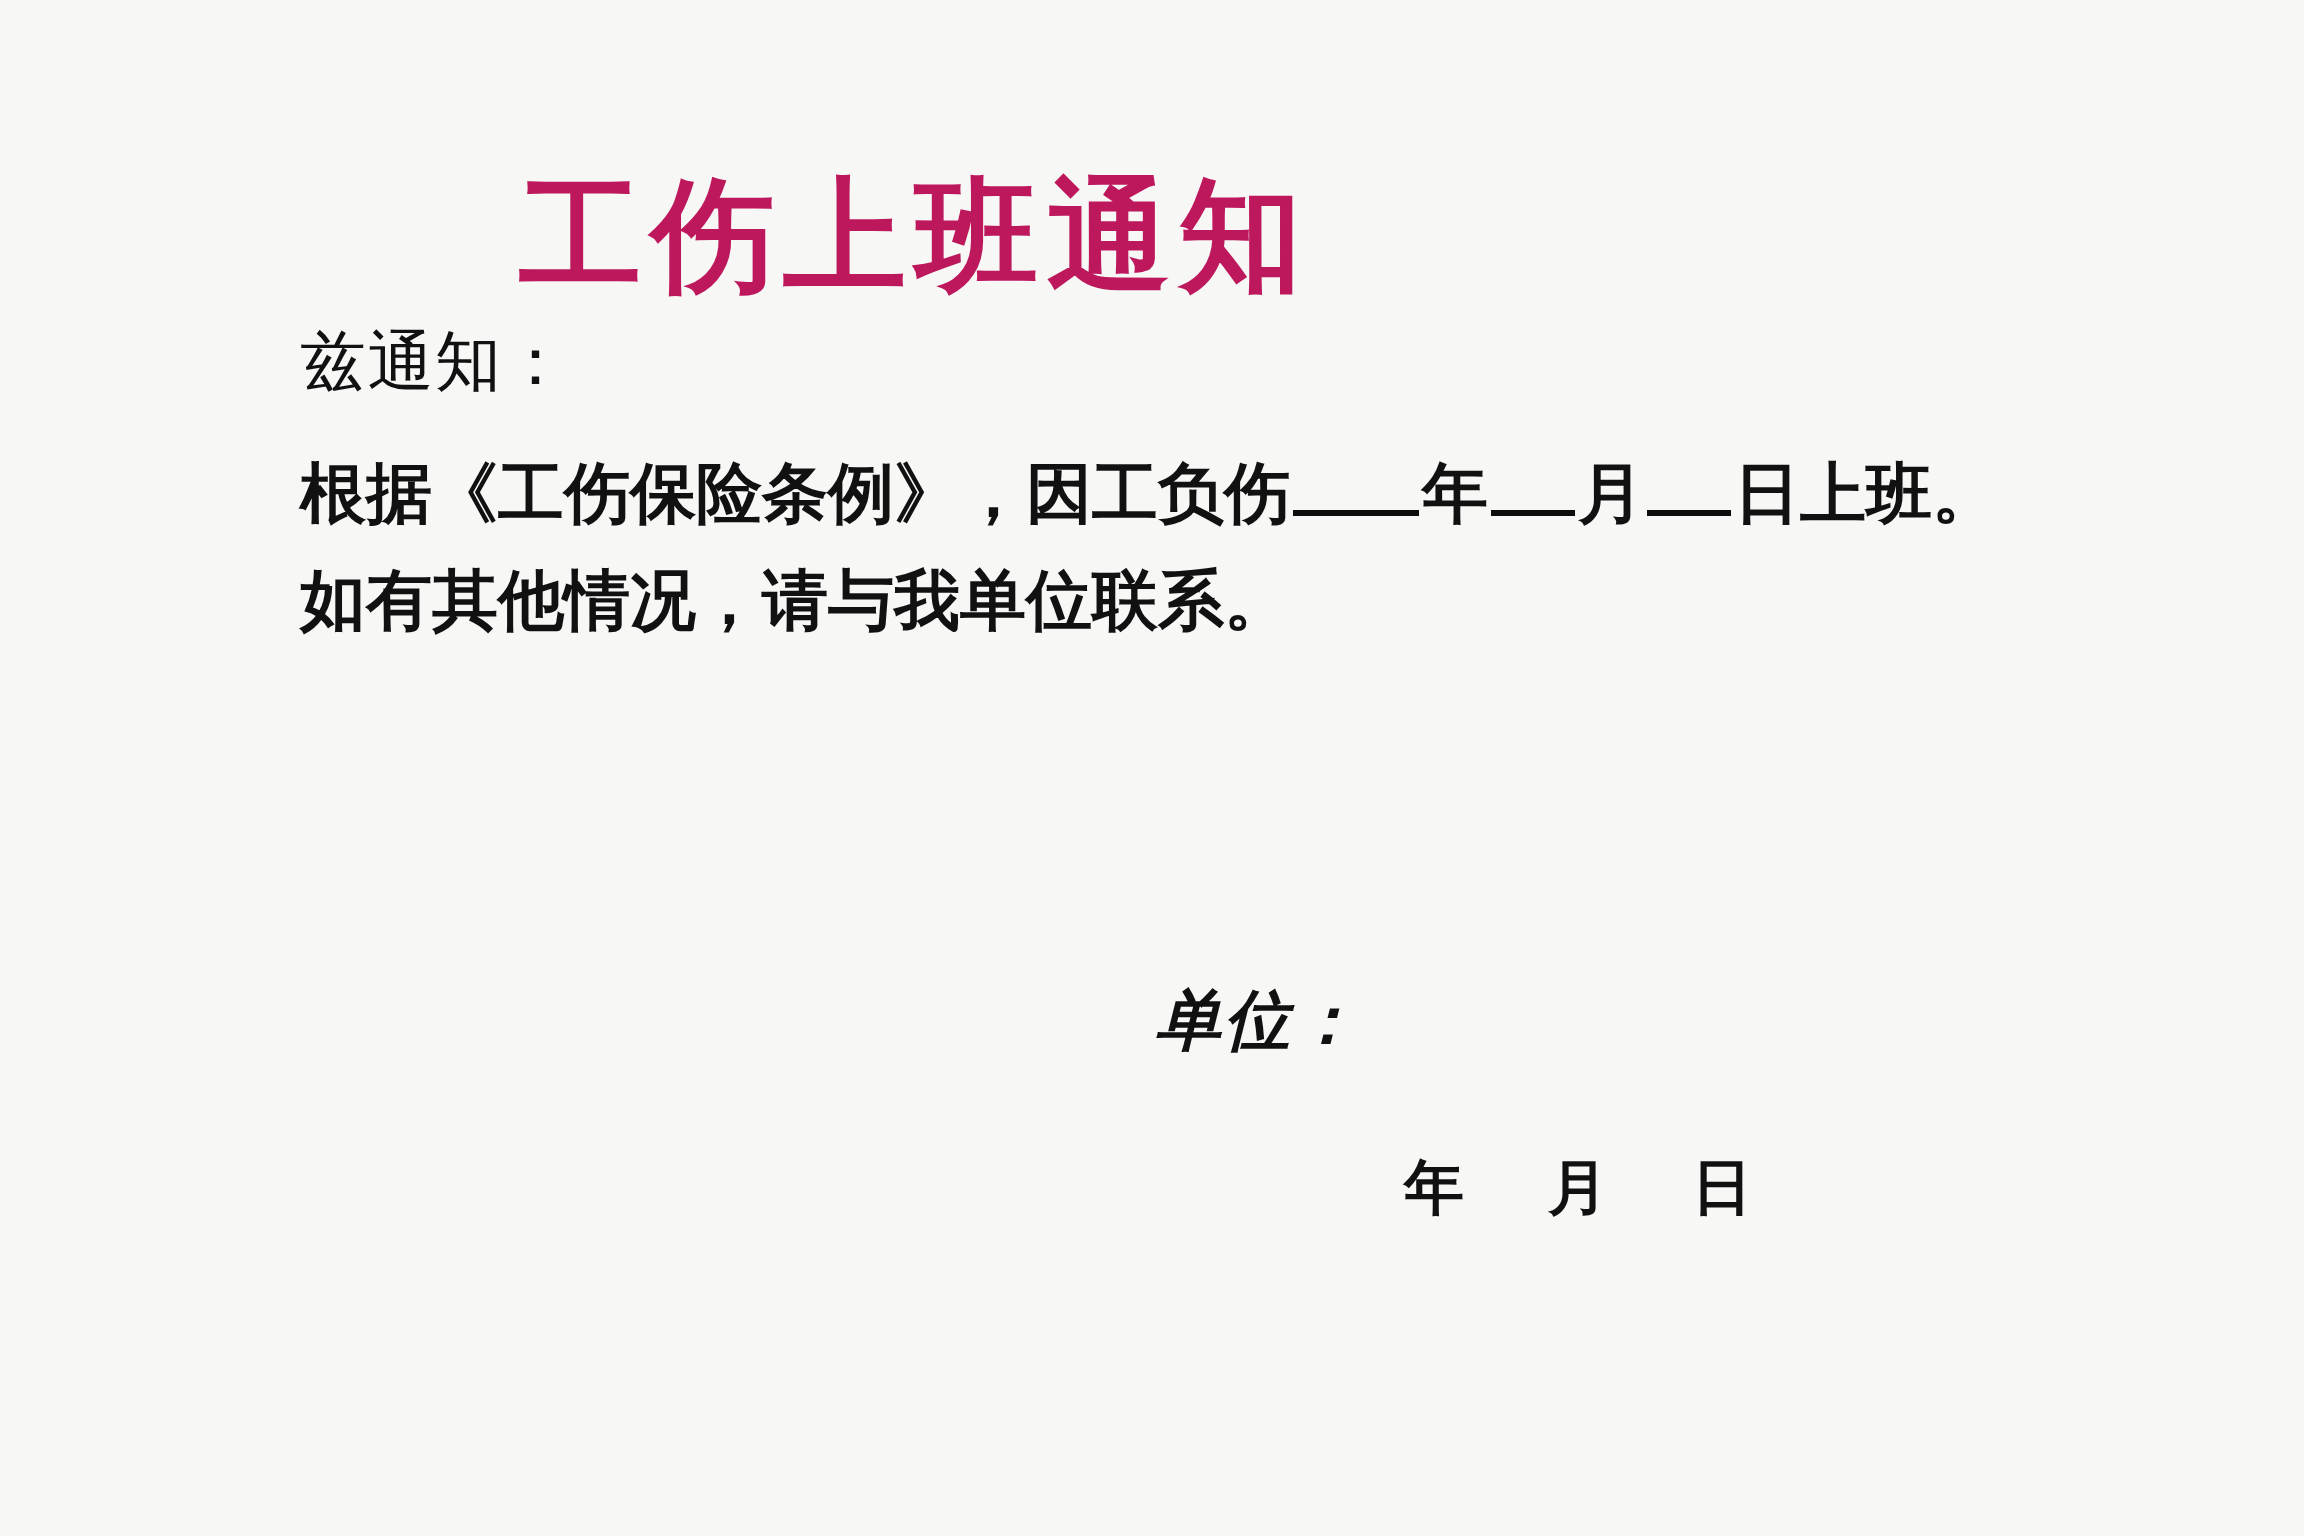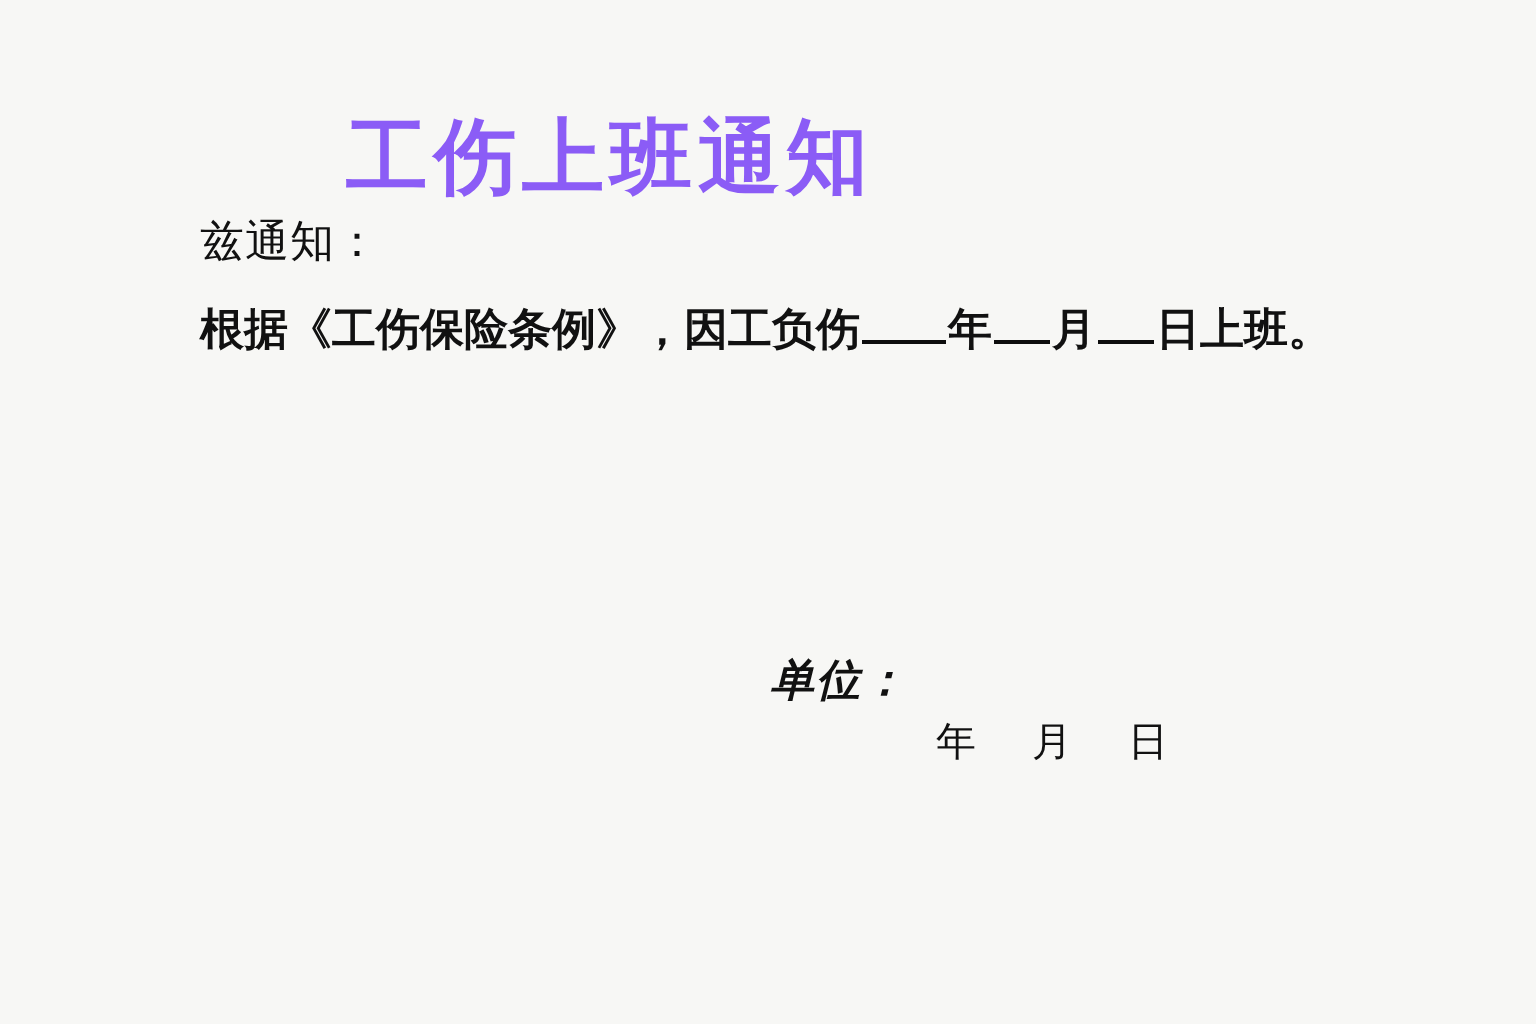--- a/index.html
+++ b/index.html
@@ -23,21 +23,21 @@
   .doc-title {
     position: absolute;
     top: 58px;
     left: 0;
     width: 1220px;
     text-align: center;
     font-size: 82px;
     font-weight: bold;
     letter-spacing: 6px;
     line-height: 1.1;
-    color: #8b5cf6;
+    color: #be185d;
   }
   .body-block {
     position: absolute;
     top: 208px;
     left: 200px;
     width: 1240px;
   }
   .salutation {
     font-size: 44px;
     font-weight: normal;
@@ -70,23 +70,24 @@
     width: 600px;
   }
   .unit-line {
     font-size: 44px;
     font-weight: bold;
     letter-spacing: 2px;
     line-height: 1.5;
     font-style: italic;
   }
   .date-line {
+    margin-top: 50px;
     margin-left: 166px;
     font-size: 40px;
-    font-weight: normal;
+    font-weight: bold;
     letter-spacing: 2px;
   }
   .date-line .gap {
     display: inline-block;
     width: 54px;
   }
 </style>
 </head>
 <body>
 
@@ -96,20 +97,21 @@
 
   <div class="body-block">
 
     <div class="salutation">兹通知：</div>
 
 
     <div class="para-line">
       <span>根据《工伤保险条例》，因工负伤</span><span class="blank blank-year"></span><span>年</span><span class="blank blank-month"></span><span>月</span><span class="blank blank-day"></span><span>日上班。</span>
     </div>
 
+    <div class="para-line">如有其他情况，请与我单位联系。</div>
 
   </div>
 
   <div class="signature-block">
     <div class="unit-line">单位：</div>
     <div class="date-line">
       <span>年</span><span class="gap"></span><span>月</span><span class="gap"></span><span>日</span>
     </div>
   </div>
 

